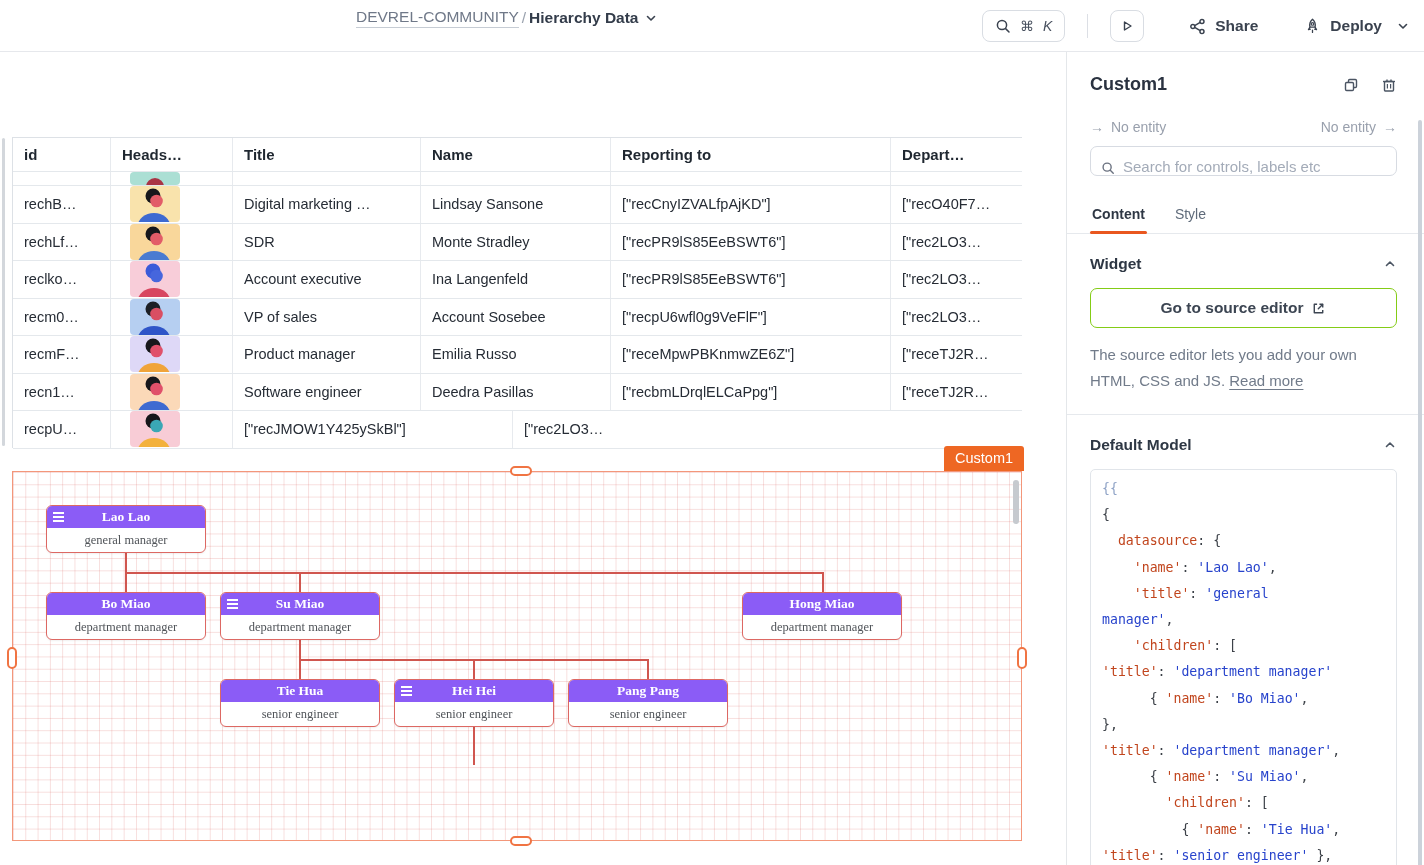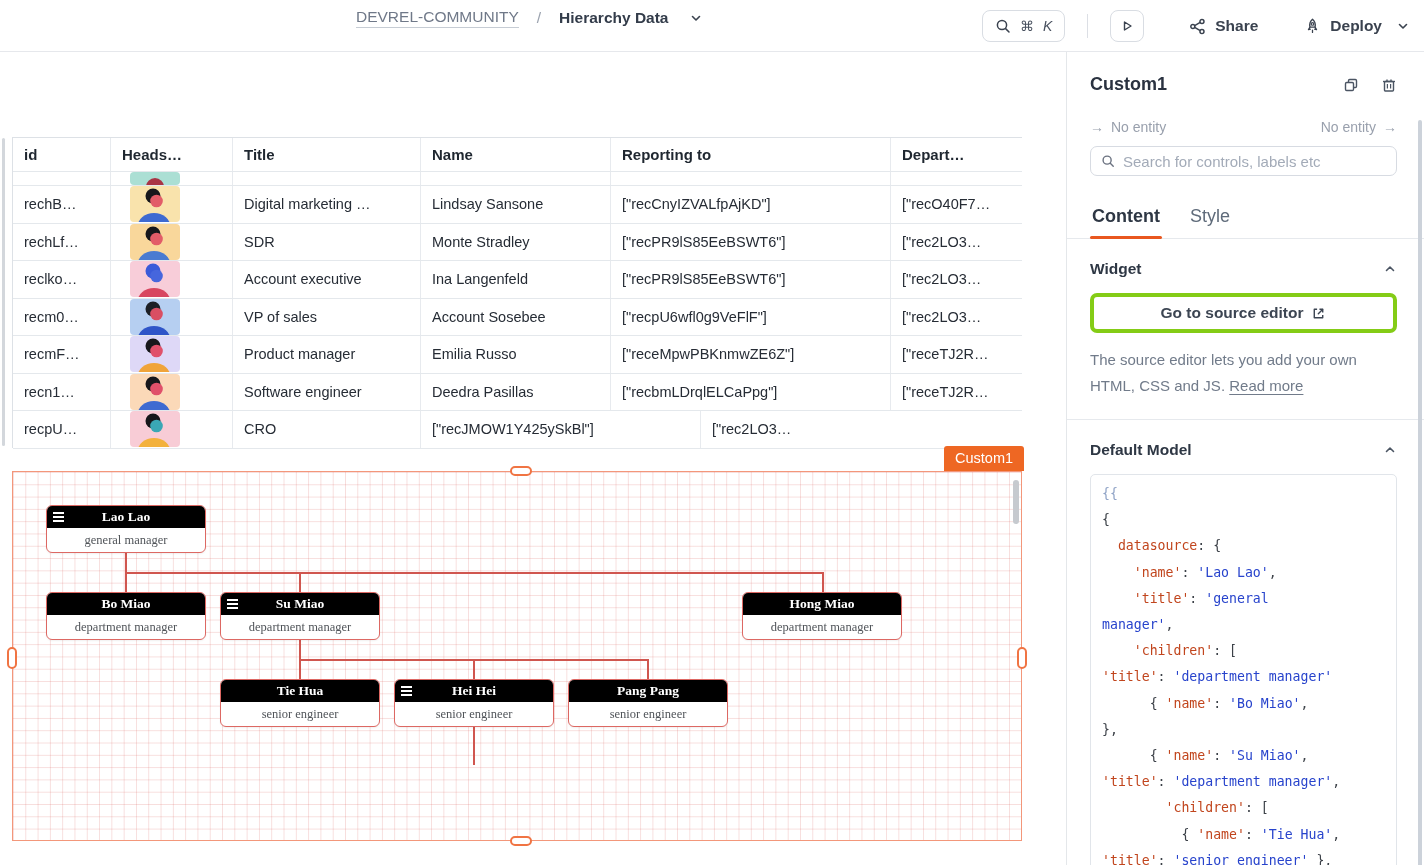--- a/index.html
+++ b/index.html
@@ -3,21 +3,21 @@
 <meta charset="utf-8">
 <style>
   * { margin:0; padding:0; box-sizing:border-box; }
   html,body { background:#fff; }
   .app { position:relative; width:1424px; height:865px; overflow:hidden;
          font-family:"Liberation Sans", sans-serif; color:#2b3340; background:#fff; }
 
   
   .topbar { position:absolute; left:0; top:0; width:1424px; height:52px; background:#fff;
             border-bottom:1px solid #e6e8ec; z-index:30; }
-  .crumbs { position:absolute; left:356px; top:0; height:36px; display:flex; align-items:center; gap:18px; font-size:15.5px; }
+  .crumbs { position:absolute; left:356px; top:0; height:36px; display:flex; align-items:center; gap:3px; font-size:15.5px; }
   .crumb-app { color:#6f7888; border-bottom:1px solid #c6ccd4; padding-bottom:1px; cursor:pointer; }
   .crumb-sep { color:#9aa2ae; }
   .crumb-page { color:#333c4a; font-weight:600; }
   .tb-right { position:absolute; right:14px; top:0; height:52px; display:flex; align-items:center; }
   .searchbox { display:flex; align-items:center; gap:9px; border:1px solid #d9dde3; border-radius:8px;
                height:32px; padding:0 12px; color:#4a5260; font-size:14px; cursor:pointer; }
   .kbd-k { font-style:italic; font-size:14px; }
   .tb-div { width:1px; height:24px; background:#dcdfe5; margin:0 22px; }
   .runbtn { width:34px; height:32px; border:1px solid #d9dde3; border-radius:8px; display:flex;
             align-items:center; justify-content:center; cursor:pointer; margin-right:22px; }
@@ -55,50 +55,50 @@
   .handle { position:absolute; background:#fff; border:2px solid #f07443; border-radius:7px; z-index:7; }
   .h-top    { left:497px; top:-6px; width:22px; height:10px; }
   .h-bottom { left:497px; bottom:-6px; width:22px; height:10px; }
   .h-left   { left:-6px; top:175px; width:10px; height:22px; }
   .h-right  { right:-6px; top:175px; width:10px; height:22px; }
   .chart-sb { position:absolute; right:2px; top:8px; width:6px; height:44px; background:#c6cacf; border-radius:3px; }
 
   .org-node { position:absolute; width:160px; height:48px; background:#fff; border:1px solid #dd6863;
               border-radius:6px; overflow:hidden; font-family:"Liberation Serif", serif; z-index:3;
               box-shadow:0 1px 2px rgba(0,0,0,.06); }
-  .org-hd { height:22px; background:#000000; color:#fff; font-weight:700; font-size:13.5px; line-height:22px;
+  .org-hd { height:22px; background:#8b5cf6; color:#fff; font-weight:700; font-size:13.5px; line-height:22px;
             text-align:center; position:relative; }
   .org-bd { height:24px; line-height:24px; text-align:center; font-size:12.5px; color:#4f5358; }
   .org-menu { position:absolute; left:6px; top:6px; width:11px; height:10px; }
   .org-menu i { display:block; height:2px; background:#fff; margin-bottom:2px; }
   .org-seg { position:absolute; background:#d0564f; z-index:2; }
 
   
   .panel { position:absolute; left:1066px; top:52px; width:358px; height:813px; background:#fff;
            border-left:1px solid #e4e7ea; padding:0 27px 0 23px; overflow:hidden; }
   .panel-sb { position:absolute; right:2px; top:68px; width:4px; height:760px; background:#ccd2da; border-radius:2px; }
   .p-titlerow { display:flex; align-items:center; margin-top:22px; }
   .p-title { font-size:18px; font-weight:700; color:#2a3240; flex:1; }
   .p-ic { color:#4b5563; cursor:pointer; margin-left:22px; display:flex; }
   .p-nav { display:flex; justify-content:space-between; margin-top:24px; color:#99a0ad; font-size:14px; }
   .p-nav span { cursor:pointer; display:flex; align-items:center; gap:7px; }
-  .p-search { margin-top:11px; display:flex; align-items:center; gap:8px; border:1px solid #d7dbe2;
+  .p-search { margin-top:11px; display:flex; align-items:flex-end; gap:8px; border:1px solid #d7dbe2;
               border-radius:7px; height:30px; padding:0 10px; }
   .p-search input { border:none; outline:none; flex:1; font-size:15px; color:#3b4352;
                     font-family:"Liberation Sans", sans-serif; }
   .p-search input::placeholder { color:#a3abb8; }
   .p-tabs { display:flex; gap:26px; margin-top:22px; border-bottom:1px solid #e6e9ed;
             margin-left:-23px; margin-right:-27px; padding-left:23px; }
-  .p-tab { font-size:18px; padding:8px 2px 11px; cursor:pointer; color:#5f6b7a; position:relative; }
+  .p-tab { font-size:14px; padding:8px 2px 11px; cursor:pointer; color:#5f6b7a; position:relative; }
   .p-tab.sel { color:#2e3744; font-weight:600; }
   .p-tab.sel::after { content:""; position:absolute; left:0; right:0; bottom:-1px; height:3px;
                       background:#e9571f; border-radius:2px; }
   .sec-hd { display:flex; align-items:center; justify-content:space-between; margin-top:21px; cursor:pointer; }
   .sec-title { font-size:15.5px; font-weight:700; color:#2e3744; }
-  .src-btn { margin-top:15px; width:100%; height:40px; border:4px solid #84cc16; border-radius:7px;
+  .src-btn { margin-top:15px; width:100%; height:40px; border:1px solid #84cc16; border-radius:7px;
              background:#fff; display:flex; align-items:center; justify-content:center; gap:8px;
              font-size:15.5px; font-weight:600; color:#3c4552; cursor:pointer;
              font-family:"Liberation Sans", sans-serif; }
   .src-desc { margin-top:14px; color:#717b8a; font-size:15px; line-height:26px; }
   .src-desc .rm { text-decoration:underline; text-underline-offset:3px; cursor:pointer;margin-top:10px; }
   .p-hr { border:none; border-top:1px solid #e6e9ed; margin:20px -27px 0 -23px; }
   .codeblk { margin-top:15px; border:1px solid #e1e5ea; border-radius:5px; background:#fff;
              padding:6px 11px; font-family:"DejaVu Sans Mono", monospace; font-size:13.2px;
              line-height:26.2px; height:420px; overflow:hidden; cursor:text; }
   .cl { white-space:pre; }
@@ -282,21 +282,20 @@
           <div class="trow tdata">
             <div class="tcell" style="width: 98px;">recpU…</div>
             <div class="tcell" style="width: 122px;">
               <svg class="av" width="50" height="36" viewBox="0 0 50 36">
                 <rect width="50" height="36" fill="#f8ccd6"></rect>
                 <circle cx="23" cy="10" r="7.5" fill="#17171b"></circle>
                 <circle cx="26.5" cy="15" r="6.3" fill="#3aa7b5"></circle>
                 <ellipse cx="24" cy="41" rx="16.5" ry="14" fill="#f3b13c"></ellipse>
               </svg>
             </div>
-            <div class="tcell" style="width: 188px;">CRO</div>
             <div class="tcell" style="width: 280px;">["recJMOW1Y425ySkBl"]</div>
             <div class="tcell" style="width: 131px;">["rec2LO3…</div>
           </div>
         </div>
     </div>
 
     <div class="badge">Custom1</div>
 
     <div class="chartw">
       <div class="chart-grid">
@@ -439,22 +438,22 @@
         <div class="cl"><span class="tok-m">{{</span></div>
         <div class="cl"><span class="tok-p">{</span></div>
         <div class="cl"><span class="tok-p">  </span><span class="tok-k">datasource</span><span class="tok-p">: {</span></div>
         <div class="cl"><span class="tok-p">    </span><span class="tok-k">'name'</span><span class="tok-p">: </span><span class="tok-s">'Lao Lao'</span><span class="tok-p">,</span></div>
         <div class="cl"><span class="tok-p">    </span><span class="tok-k">'title'</span><span class="tok-p">: </span><span class="tok-s">'general</span></div>
         <div class="cl"><span class="tok-s">manager'</span><span class="tok-p">,</span></div>
         <div class="cl"><span class="tok-p">    </span><span class="tok-k">'children'</span><span class="tok-p">: [</span></div>
         <div class="cl"><span class="tok-k">'title'</span><span class="tok-p">: </span><span class="tok-s">'department manager'</span></div>
         <div class="cl"><span class="tok-p">      { </span><span class="tok-k">'name'</span><span class="tok-p">: </span><span class="tok-s">'Bo Miao'</span><span class="tok-p">,</span></div>
         <div class="cl"><span class="tok-p">},</span></div>
+        <div class="cl"><span class="tok-k">'title'</span><span class="tok-p">: </span><span class="tok-s">'department manager'</span><span class="tok-p">,</span></div>
         <div class="cl"><span class="tok-p">      { </span><span class="tok-k">'name'</span><span class="tok-p">: </span><span class="tok-s">'Su Miao'</span><span class="tok-p">,</span></div>
-        <div class="cl"><span class="tok-k">'title'</span><span class="tok-p">: </span><span class="tok-s">'department manager'</span><span class="tok-p">,</span></div>
         <div class="cl"><span class="tok-p">        </span><span class="tok-k">'children'</span><span class="tok-p">: [</span></div>
         <div class="cl"><span class="tok-p">          { </span><span class="tok-k">'name'</span><span class="tok-p">: </span><span class="tok-s">'Tie Hua'</span><span class="tok-p">,</span></div>
         <div class="cl"><span class="tok-k">'title'</span><span class="tok-p">: </span><span class="tok-s">'senior engineer'</span><span class="tok-p"> },</span></div>
       </div>
 
     <div class="panel-sb"></div>
   </aside>
 </div>
 
 </body></html>

